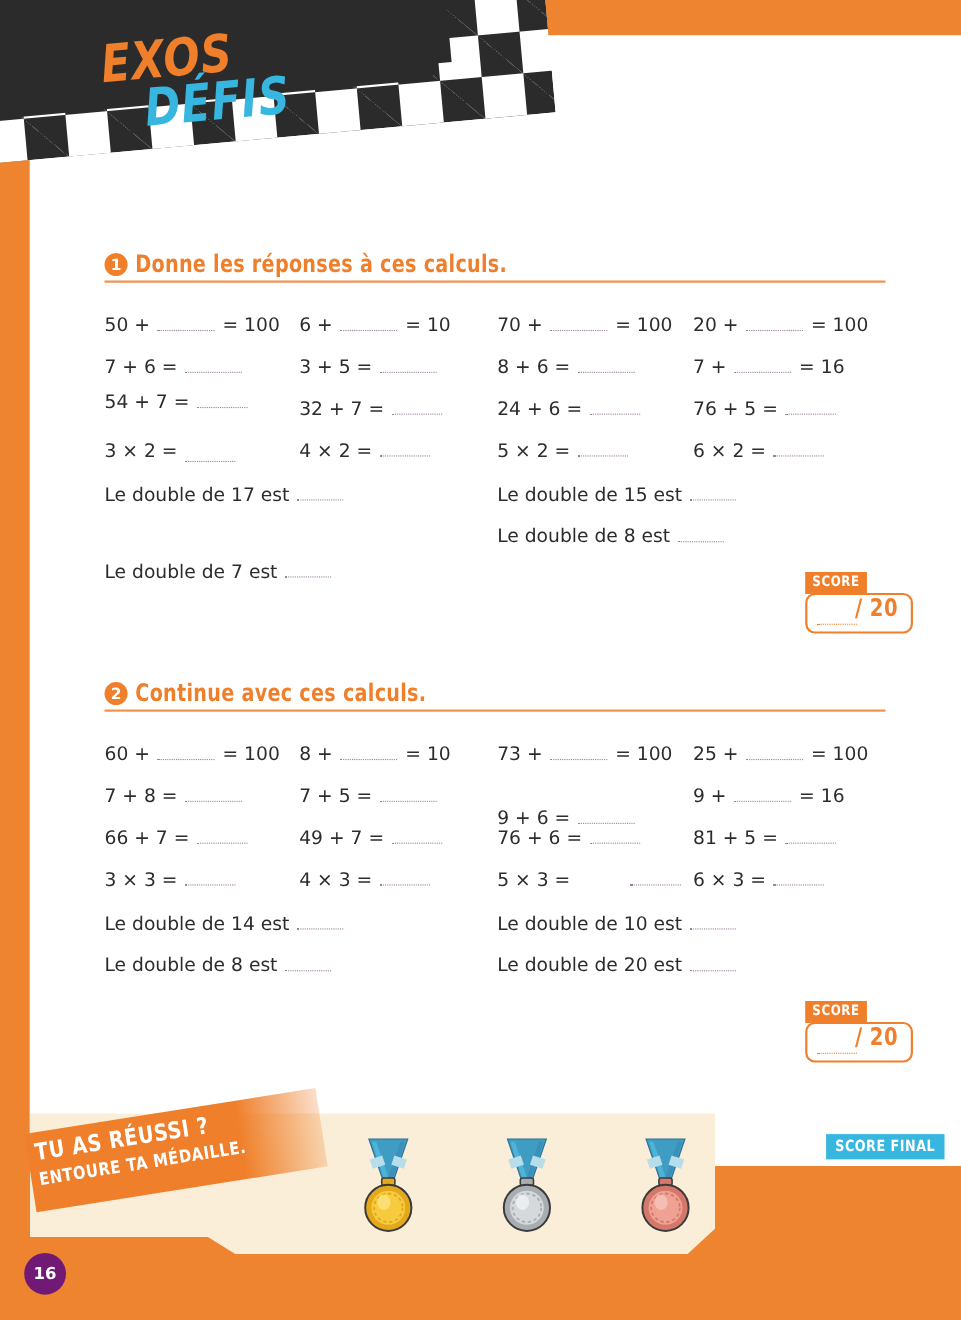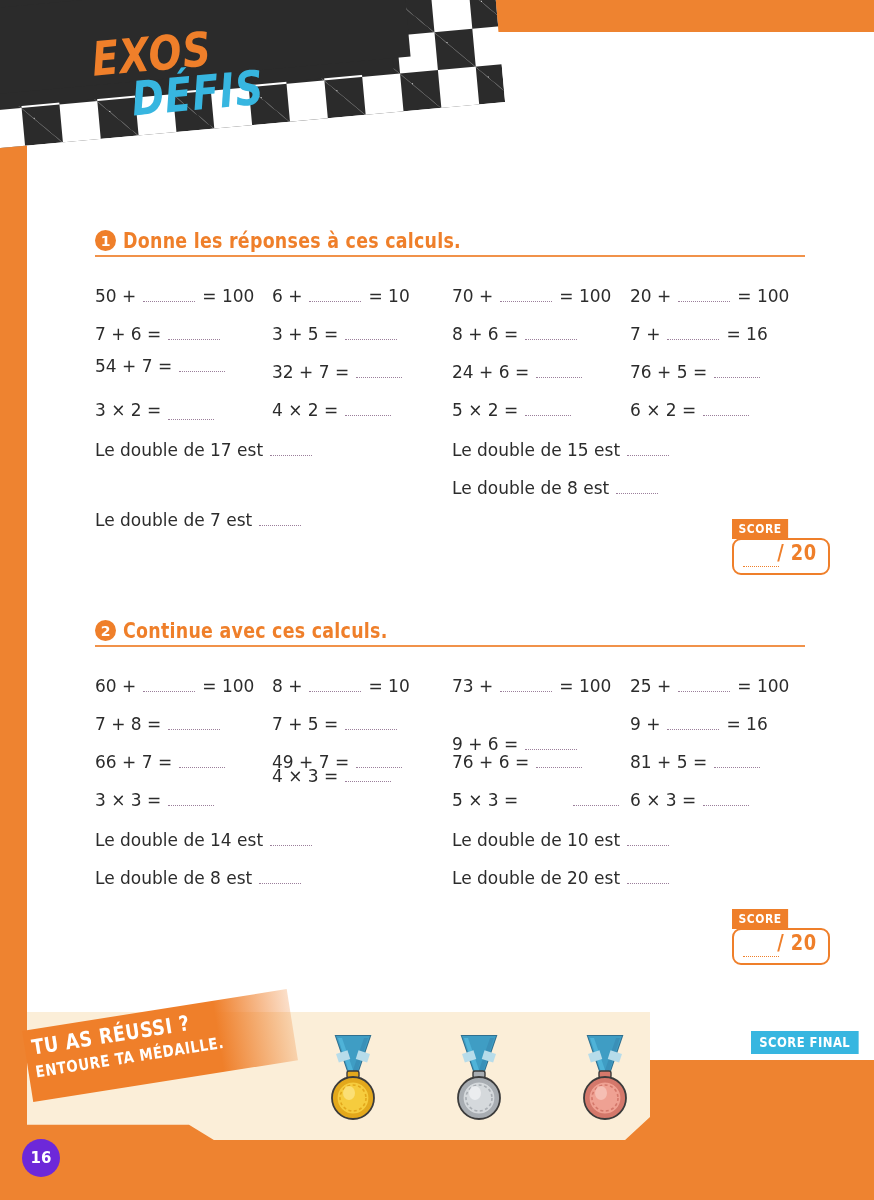--- a/index.html
+++ b/index.html
@@ -147,21 +147,21 @@
     position:absolute;left:30px;top:1036px;z-index:4;
     transform:rotate(-9deg);transform-origin:left top;color:#fff;
   }
   .rl1{font-size:21px;font-weight:bold;letter-spacing:.6px;font-stretch:condensed;transform:scaleX(.93);transform-origin:left center;}
   .rl2{font-size:16px;font-weight:bold;letter-spacing:.6px;margin-top:3px;font-stretch:condensed;transform:scaleX(.93);transform-origin:left center;}
 
   .medals{position:absolute;left:318px;top:1030px;display:flex;gap:56px;z-index:4;}
 
   .page-badge{
     position:absolute;left:22px;top:1139px;width:38px;height:38px;
-    border-radius:50%;background:#6d28d9;color:#fff;
+    border-radius:50%;background:#701a75;color:#fff;
     display:flex;align-items:center;justify-content:center;
     font-size:15px;font-weight:bold;z-index:9;
   }
 </style>
 </head>
 <body>
 
 <div class="page">
 
   <div class="sheet"></div>
@@ -326,21 +326,21 @@
         <span class="blank" style="width:46px"></span>
       </div>
       <div class="cell" style="position: absolute; left: 630px; top: 752px;">
         <span>81 + 5 =</span>
         <span class="blank" style="width:46px"></span>
       </div>
       <div class="cell" style="position: absolute; left: 95px; top: 790px;">
         <span>3 × 3 =</span>
         <span class="blank" style="width:46px"></span>
       </div>
-      <div class="cell" style="position: absolute; left: 272px; top: 766px;">
+      <div class="cell" style="position: absolute; left: 272px; top: 790px;">
         <span>4 × 3 =</span>
         <span class="blank" style="width:46px"></span>
       </div>
       <div class="cell" style="position: absolute; left: 452px; top: 790px; gap: 48px;">
         <span>5 × 3 =</span>
         <span class="blank" style="width:46px"></span>
       </div>
       <div class="cell" style="position: absolute; left: 630px; top: 790px;">
         <span>6 × 3 =</span>
         <span class="blank" style="width:46px"></span>

